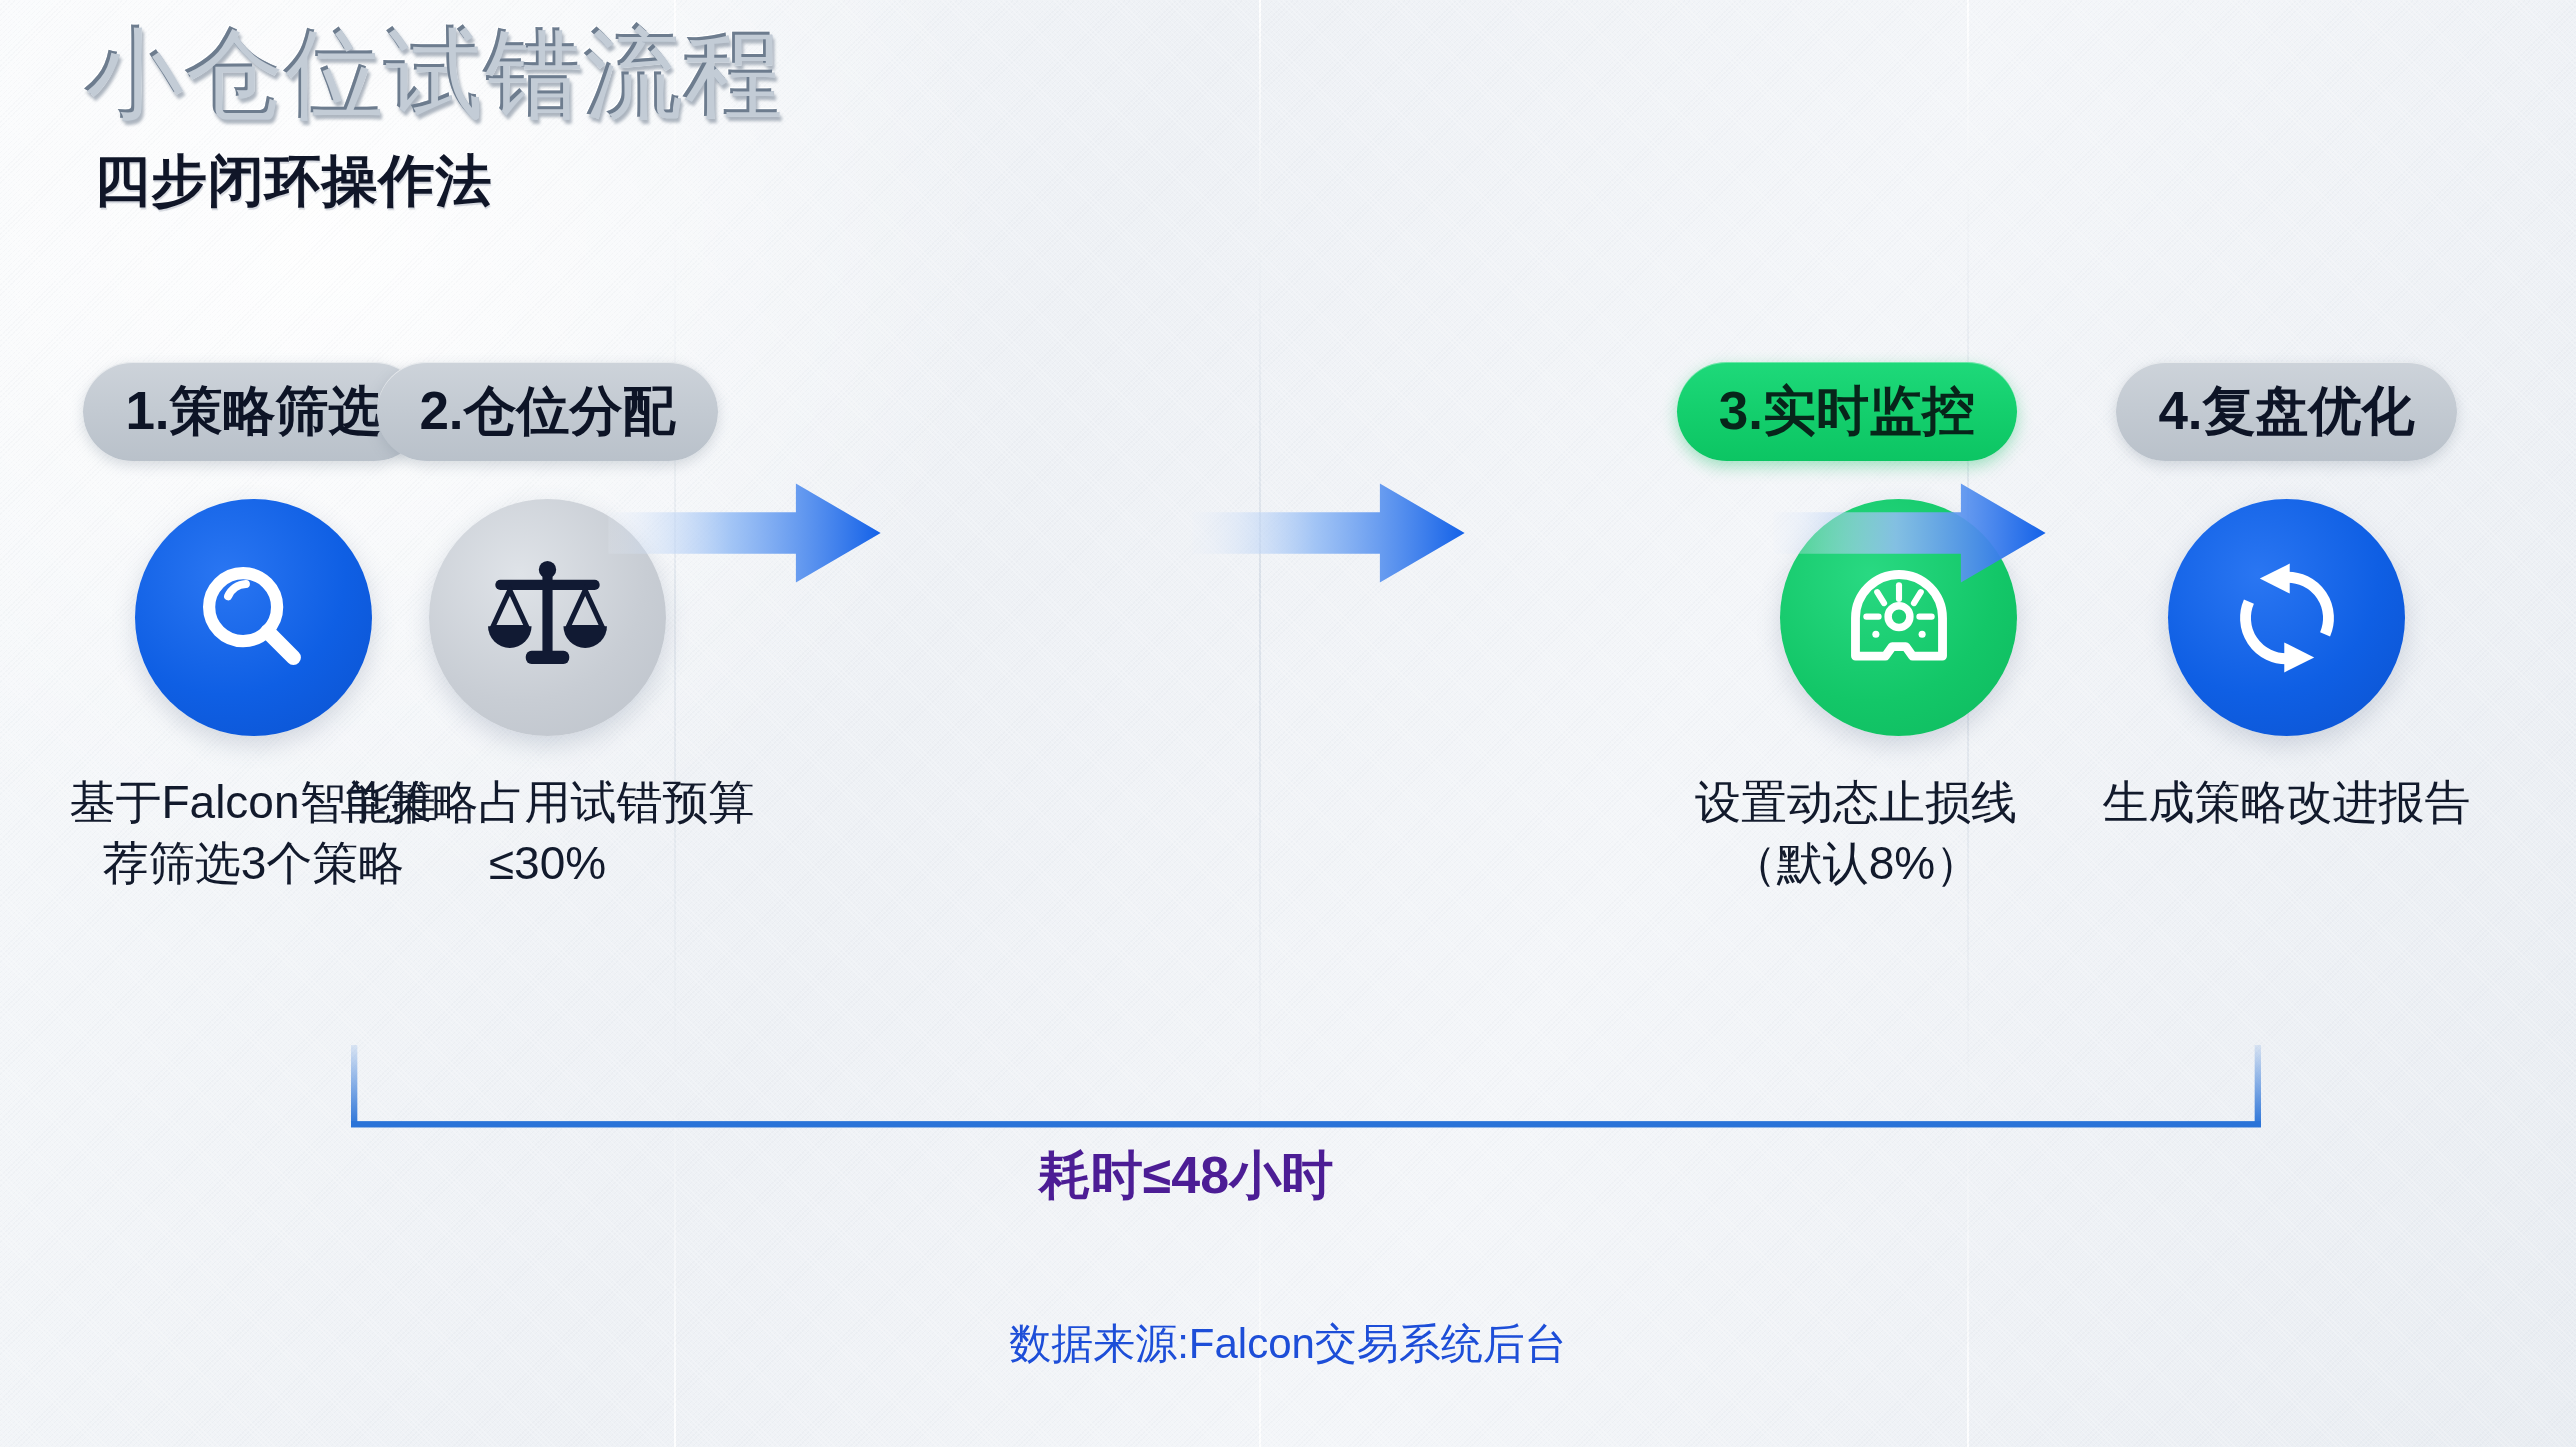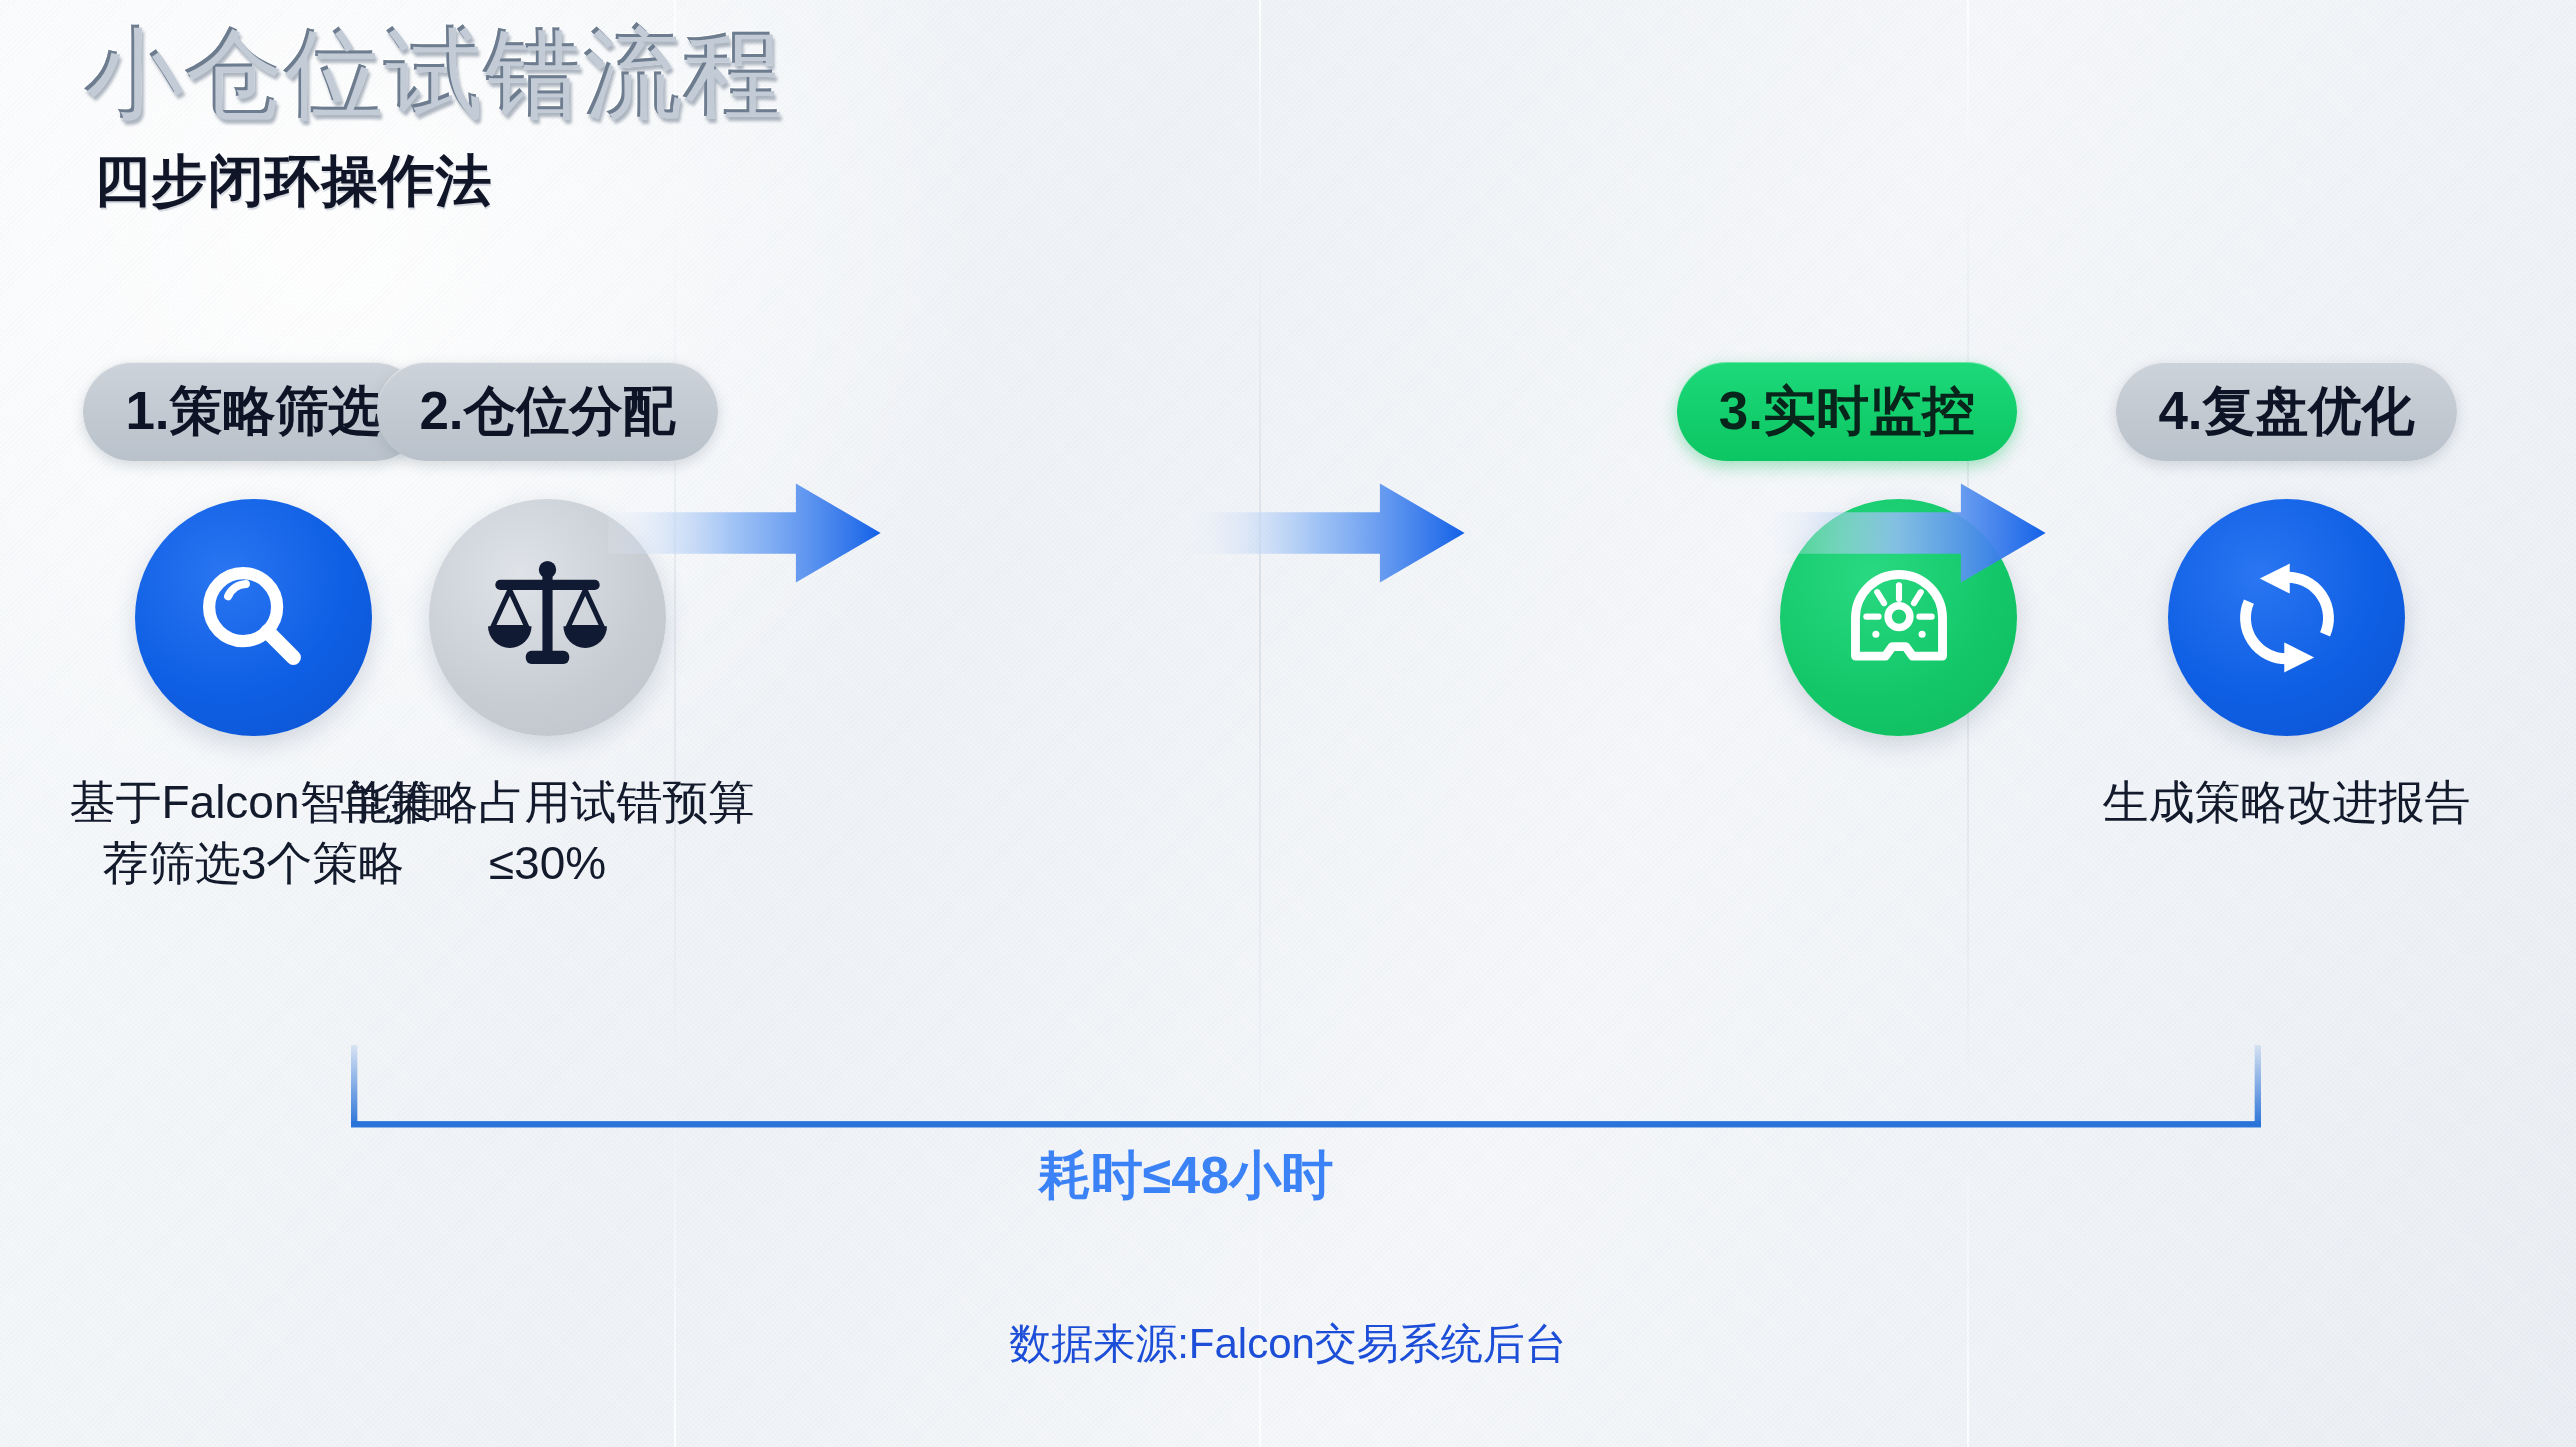--- a/index.html
+++ b/index.html
@@ -108,21 +108,21 @@
   
   .arrow { position:absolute; top:478px; width:273px; height:110px; }
   .arrow.a1 { left:608px; }
   .arrow.a2 { left:1192px; }
   .arrow.a3 { left:1773px; }
 
   
   .bracket { position:absolute; left:351px; top:1045px; width:1910px; height:87px; }
   .duration {
     position:absolute; top:1141px; left:0; width:2372px; text-align:center;
-    font-size:52px; font-weight:700; color:#3b82f6;
+    font-size:52px; font-weight:700; color:#4c1d95;
   }
   .source {
     position:absolute; top:1316px; left:0; width:2576px; text-align:center;
     font-size:42px; font-weight:400; color:#1d4ed8;
   }
 </style>
 </head>
 <body>
 
 <div class="bg-panels">
@@ -191,20 +191,22 @@
           <line x1="50" y1="26" x2="50" y2="36" stroke="#ffffff" stroke-width="4.5" stroke-linecap="round"></line>
           <line x1="34" y1="31" x2="39" y2="39" stroke="#ffffff" stroke-width="4.5" stroke-linecap="round"></line>
           <line x1="66" y1="31" x2="61" y2="39" stroke="#ffffff" stroke-width="4.5" stroke-linecap="round"></line>
           <line x1="26" y1="49" x2="35" y2="49" stroke="#ffffff" stroke-width="4.5" stroke-linecap="round"></line>
           <line x1="74" y1="49" x2="65" y2="49" stroke="#ffffff" stroke-width="4.5" stroke-linecap="round"></line>
           <circle cx="33" cy="62" r="2.6" fill="#ffffff"></circle>
           <circle cx="67" cy="62" r="2.6" fill="#ffffff"></circle>
         </svg>
       </span>
     </div>
+    <div class="caption">设置动态止损线
+（默认8%）</div>
   </div>
 
   <div class="step s4">
     <div class="badge">
       <span>4.复盘优化</span>
     </div>
     <div class="circle blue">
       <span>
         <svg width="136" height="136" viewBox="0 0 100 100" fill="none">
           <path d="M50 20 A30 30 0 0 1 78 62" stroke="#ffffff" stroke-width="8" fill="none" stroke-linecap="butt"></path>

